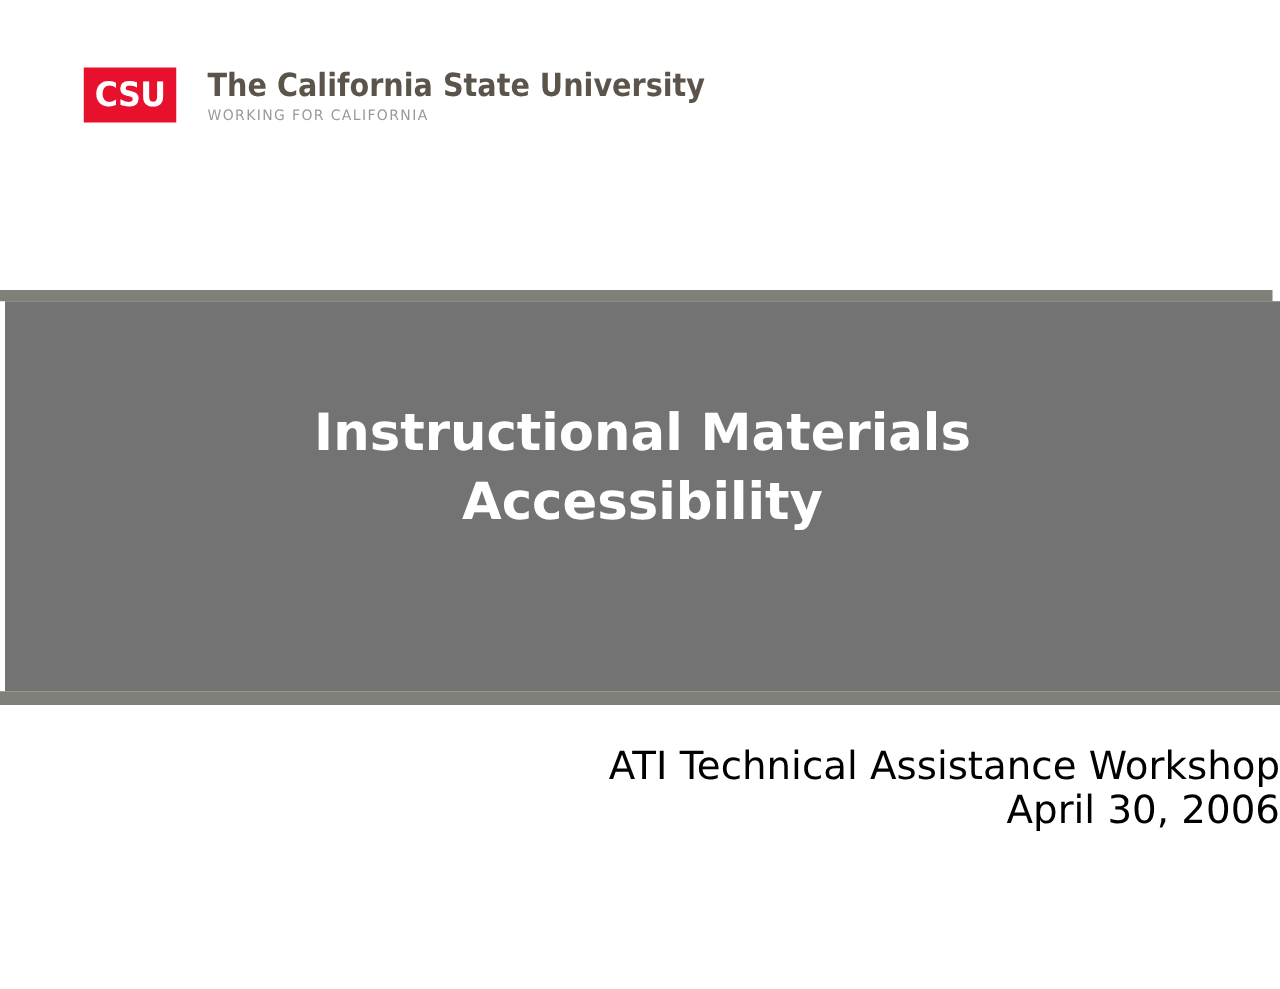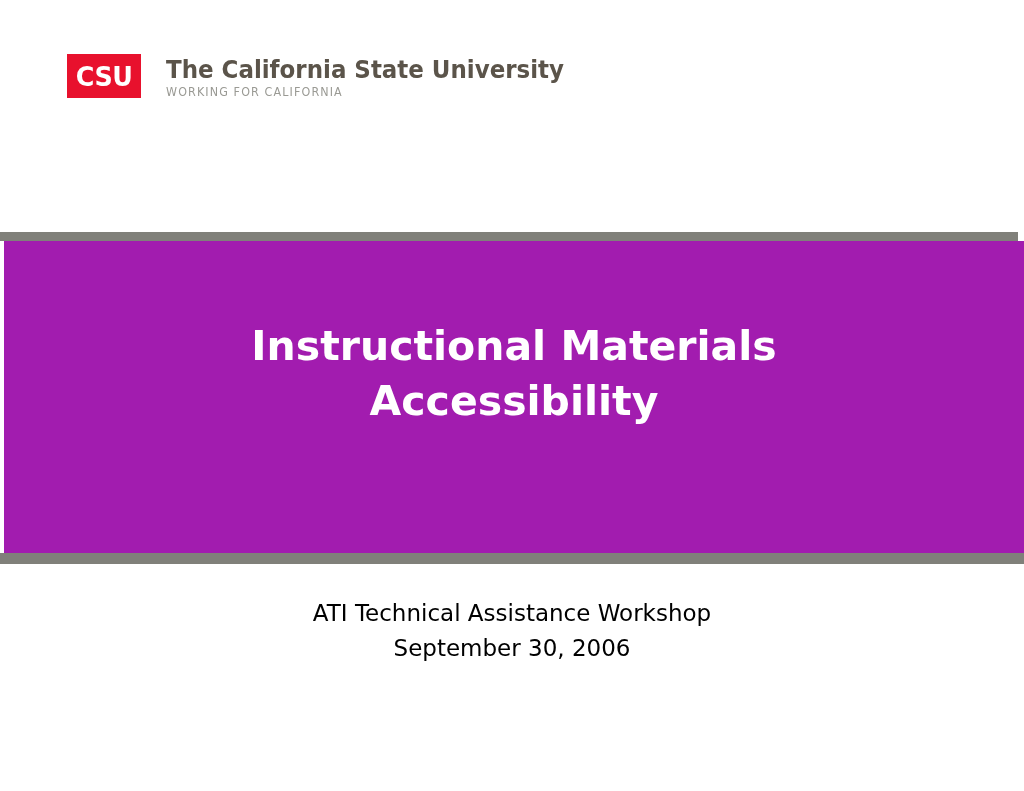--- a/index.html
+++ b/index.html
@@ -111,21 +111,21 @@
     height: 11px;
     background: #80807A;
   }
 
   .banner-red {
     position: absolute;
     left: 4px;
     top: 9px;
     width: 1020px;
     height: 312px;
-    background: #a21caf;
+    background: #737373;
   }
 
   .banner-title {
     position: absolute;
     left: 0;
     top: 78px;
     width: 1020px;
     text-align: center;
     color: #ffffff;
     font-family: "DejaVu Sans", "Liberation Sans", sans-serif;
@@ -135,25 +135,25 @@
     letter-spacing: 0px;
     white-space: pre-line;
   }
 
   
   .subtitle-block {
     position: absolute;
     left: 0;
     top: 596px;
     width: 1024px;
-    text-align: center;
+    text-align: right;
     color: #000000;
     font-family: "DejaVu Sans", "Liberation Sans", sans-serif;
     font-weight: normal;
-    font-size: 23px;
+    font-size: 31px;
     line-height: 35px;
   }
 
   .subtitle-line {
     display: block;
   }
 </style>
 </head>
 <body>
 
@@ -173,16 +173,16 @@
     <div class="banner-rule-top"></div>
     <div class="banner-red">
       <div class="banner-title">Instructional Materials
 Accessibility</div>
     </div>
     <div class="banner-rule-bottom"></div>
   </div>
 
   <div class="subtitle-block">
     <span class="subtitle-line">ATI Technical Assistance Workshop</span>
-    <span class="subtitle-line">September 30, 2006</span>
+    <span class="subtitle-line">April 30, 2006</span>
   </div>
 
 </div>
 
 </body></html>

